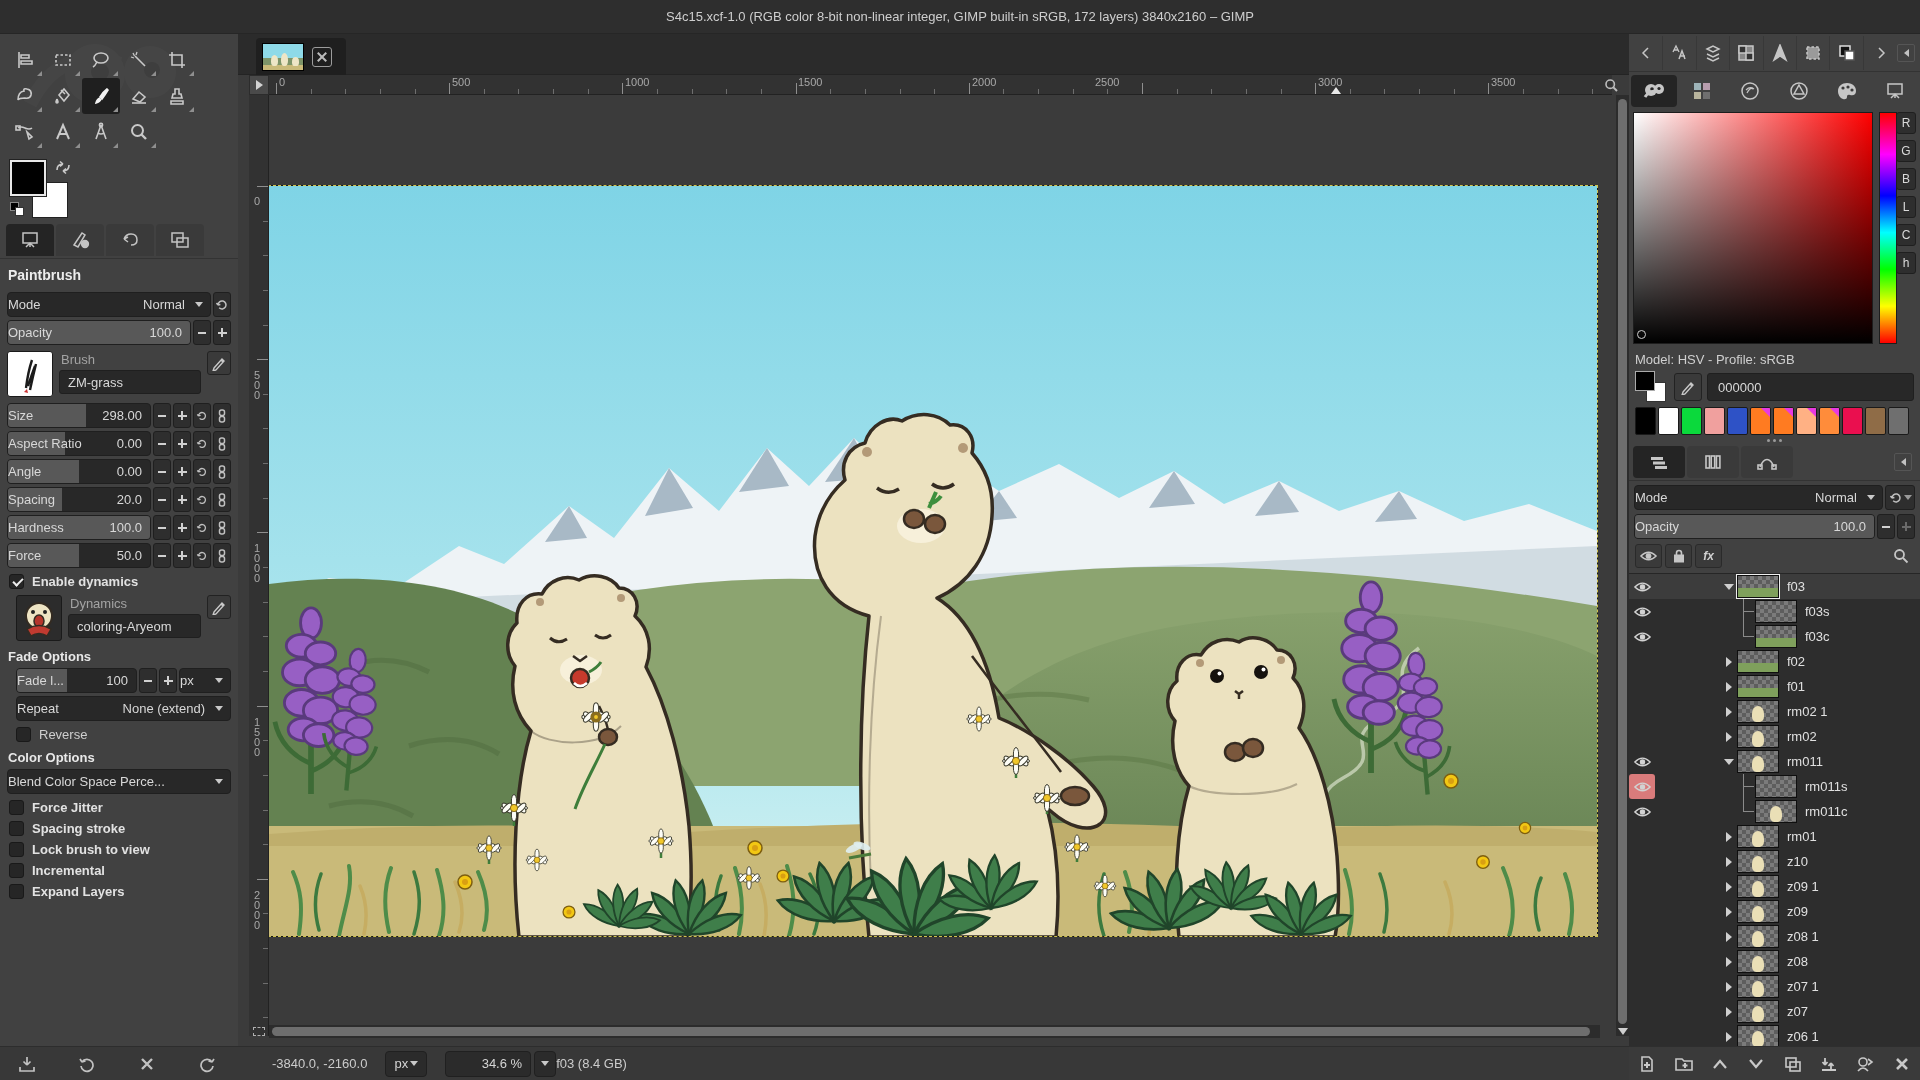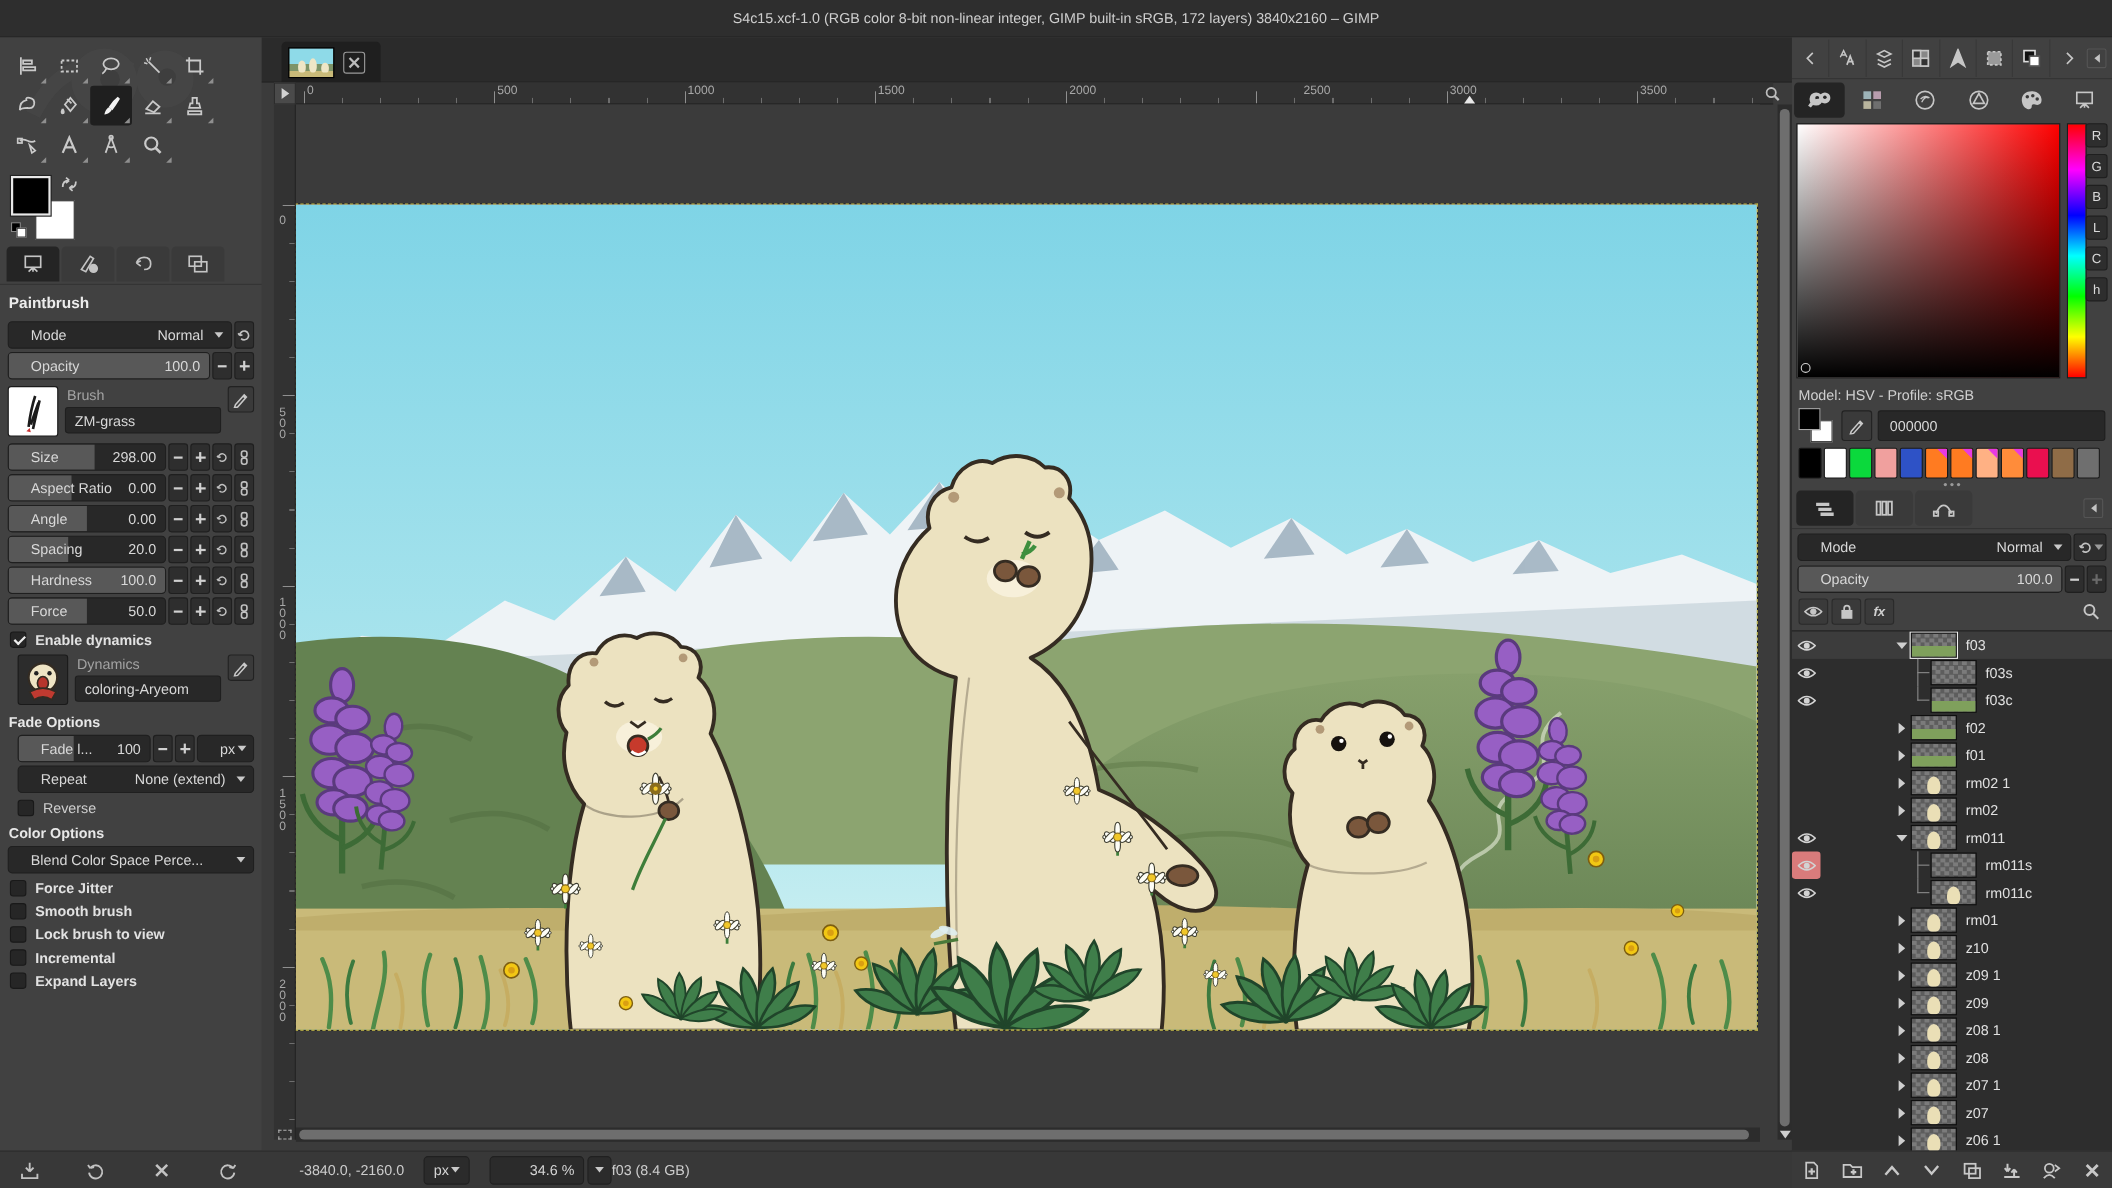--- a/index.html
+++ b/index.html
@@ -36,21 +36,21 @@
   .to-tab { width:48px; height:32px; display:flex; align-items:center; justify-content:center; border-radius:4px 4px 0 0; background:#3a3a3a; }
   .to-tab.active { background:#242424; }
   .to-tab svg { stroke:#c4c4c4; fill:none; stroke-width:1.5; }
 
   #tool-title { font-weight:bold; color:#ececec; padding:8px 8px 6px 8px; font-size:14px; }
 
   .opt-row { display:flex; align-items:center; gap:2px; margin:3px 7px; }
   .field { flex:1; position:relative; height:25px; background:#282828; border:1px solid #1f1f1f; border-radius:4px;
     display:flex; align-items:center; overflow:hidden; }
   .field .fill { position:absolute; left:0; top:0; bottom:0; background:#585858; }
-  .field .lab { position:relative; margin-left:20px; flex:1; white-space:nowrap; }
+  .field .lab { position:relative; margin-left:0; flex:1; white-space:nowrap; }
   .field .val { position:relative; margin-right:8px; white-space:nowrap; }
   .caret { width:0; height:0; border-left:4px solid transparent; border-right:4px solid transparent;
     border-top:5px solid #c9c9c9; display:inline-block; margin:0 7px 0 2px; }
   .sbtn { width:18px; height:25px; background:#2e2e2e; border:1px solid #1f1f1f; border-radius:3px;
     color:#d0d0d0; display:flex; align-items:center; justify-content:center; font-size:14px; flex:none; }
   .sbtn svg { stroke:#c0c0c0; fill:none; stroke-width:1.5; }
   .sbtn.dim { color:#6a6a6a; }
   .minus::before { content:''; width:8px; height:2px; background:currentColor; }
   .plus { position:relative; }
   .plus::before { content:''; position:absolute; width:9px; height:2px; background:currentColor; }
@@ -576,21 +576,21 @@
       </div>
     </div>
 
     <div id="check-stack">
         <div class="cb-row">
     <span class="cb"></span>
     <span class="cb-label">Force Jitter</span>
   </div>
         <div class="cb-row">
     <span class="cb"></span>
-    <span class="cb-label">Smooth brush</span>
+    <span class="cb-label">Spacing stroke</span>
   </div>
         <div class="cb-row">
     <span class="cb"></span>
     <span class="cb-label">Lock brush to view</span>
   </div>
         <div class="cb-row">
     <span class="cb"></span>
     <span class="cb-label">Incremental</span>
   </div>
         <div class="cb-row">
@@ -613,21 +613,21 @@
     </div>
 
     <div id="ruler-corner"></div>
     <div id="hruler">
       <div id="hruler-marker"></div>
     <span class="hr-num" style="left: 10px;">0</span>
         <span class="hr-num" style="left: 183px;">500</span>
         <span class="hr-num" style="left: 356px;">1000</span>
         <span class="hr-num" style="left: 529px;">1500</span>
         <span class="hr-num" style="left: 703px;">2000</span>
-        <span class="hr-num" style="left: 916px;">2500</span>
+        <span class="hr-num" style="left: 826px;">2500</span>
         <span class="hr-num" style="left: 1049px;">3000</span>
         <span class="hr-num" style="left: 1222px;">3500</span>
       </div>
     <div id="zoom-follow-btn">
       <svg width="15" height="15" viewBox="0 0 15 15">
           <circle cx="6.2" cy="6.2" r="4.2" stroke="#bdbdbd" fill="none" stroke-width="1.6"></circle>
           <path d="M9.4,9.4 L13,13" stroke="#bdbdbd" stroke-width="2"></path>
         </svg>
     </div>
     <div id="vruler">

